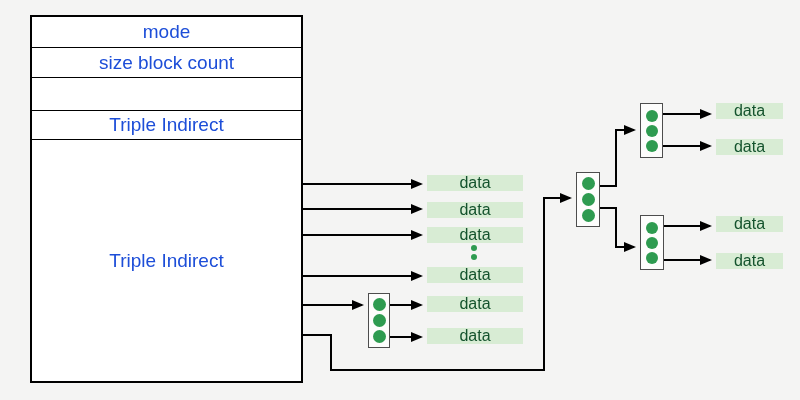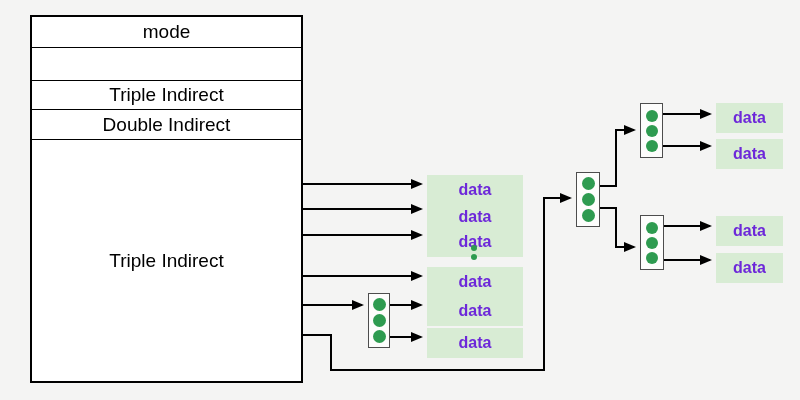--- a/index.html
+++ b/index.html
@@ -28,36 +28,35 @@
     display: flex;
     flex-direction: column;
   }
   .inode-row {
     box-sizing: border-box;
     border-bottom: 1.5px solid #000;
     display: flex;
     align-items: center;
     justify-content: center;
     font-size: 19px;
-    color: #000000;
+    color: #1d4ed8;
     flex: 0 0 auto;
   }
   .inode-row:last-child { border-bottom: none; flex: 1 1 auto; }
   
   .data-box {
     position: absolute;
-    height: 30px;
+    height: 16px;
     box-sizing: border-box;
     background: var(--data-block-bg, #d8ecd4);
-    color: #6d28d9;
+    color: #14532d;
     font-size: 16px;
     display: flex;
     align-items: center;
     justify-content: center;
-    font-weight: bold;
   }
   .col-mid   { left: 427px; width: 96px; }
   .col-right { left: 716px; width: 67px; }
   
   .ptr-block {
     position: absolute;
     box-sizing: border-box;
     background: #fdfdfc;
     border: 1.5px solid #4d4d4d;
     display: flex;
@@ -113,28 +112,28 @@
       <path d="M663,146 H710" marker-end="url(#arr)"></path>
       <path d="M664,226 H710" marker-end="url(#arr)"></path>
       <path d="M664,260 H710" marker-end="url(#arr)"></path>
     </g>
   </svg>
 
   <div class="inode-table">
     <div class="inode-row" style="height:31px">
       <span>mode</span>
     </div>
+    <div class="inode-row" style="height:30px">
+      <span>size block count</span>
+    </div>
     <div class="inode-row" style="height:33px">
       <span></span>
     </div>
     <div class="inode-row" style="height:29px">
       <span>Triple Indirect</span>
-    </div>
-    <div class="inode-row" style="height:30px">
-      <span>Double Indirect</span>
     </div>
     <div class="inode-row">
       <span>Triple Indirect</span>
     </div>
   </div>
 
   <div class="data-box col-mid" style="top:175px">data</div>
   <div class="data-box col-mid" style="top:202px">data</div>
   <div class="data-box col-mid" style="top:227px">data</div>
   <div class="data-box col-mid" style="top:267px">data</div>

